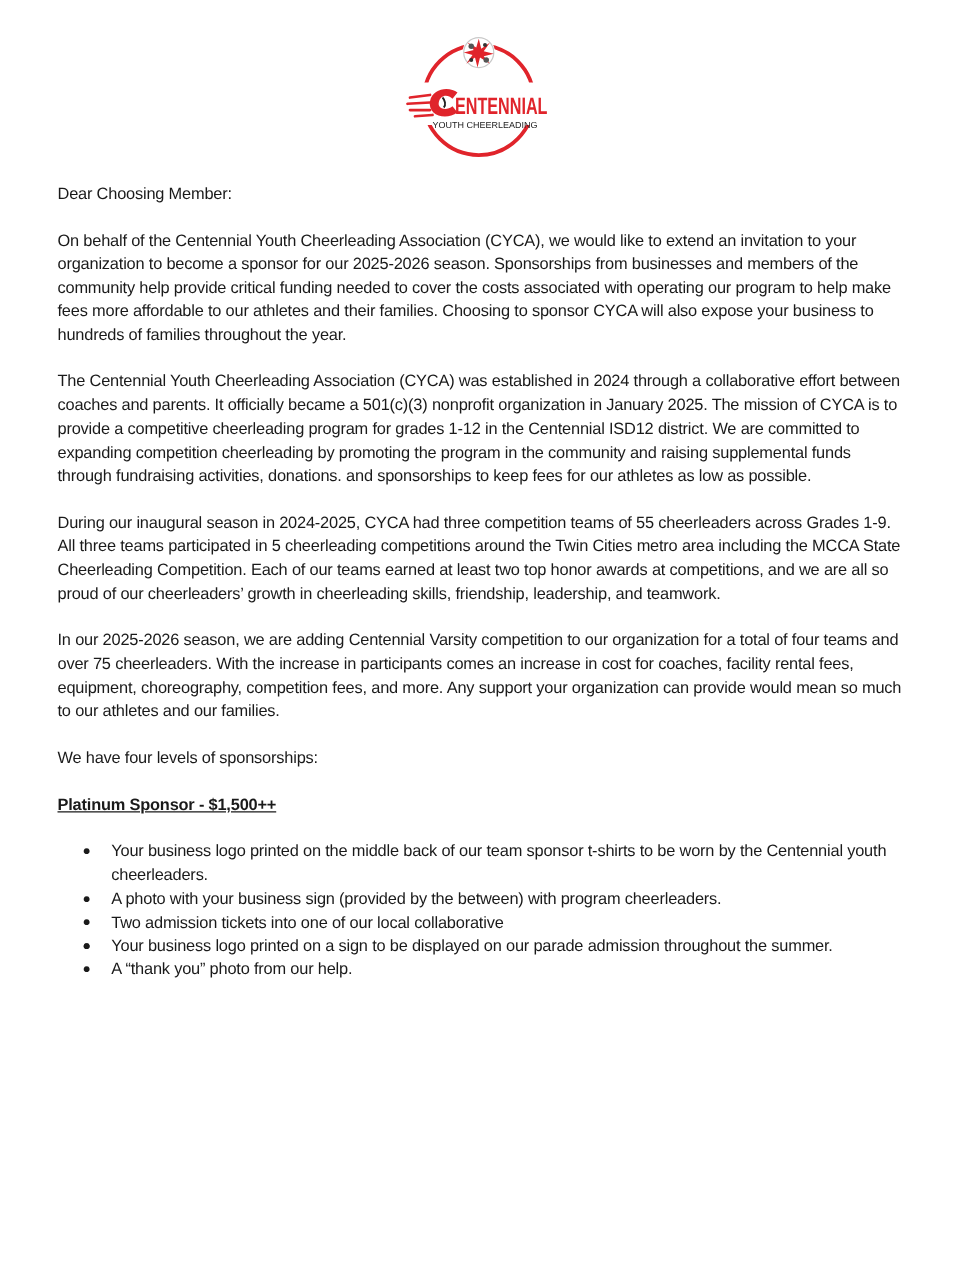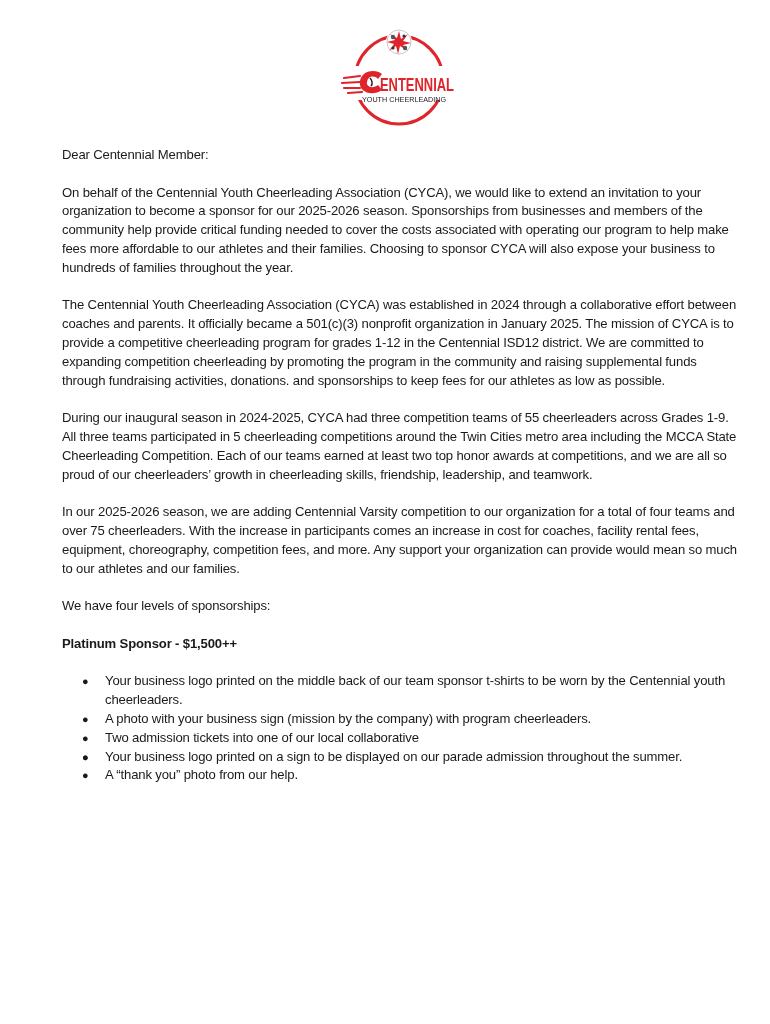--- a/index.html
+++ b/index.html
@@ -10,21 +10,21 @@
     body {
       width: 770px;
       height: 1024px;
       position: relative;
       overflow: hidden;
       font-family: "Liberation Sans", sans-serif;
       color: #1a1a1a;
     }
     .page {
       position: absolute;
-      left: 16px; top: 0;
+      left: 0; top: 0;
       width: 626px;
       height: 1024px;
     }
     .logo {
       position: absolute;
       left: 322px;
       top: 26px;
       width: 122px;
       height: 104px;
     }
@@ -37,20 +37,21 @@
       font-size: 13.1px;
       line-height: 18.8px;
       letter-spacing: -0.15px;
     }
     .content p {
       margin: 0 0 18.8px 0;
     }
     .salutation { margin-bottom: 18.8px; }
     .level-title {
       font-weight: bold;
+      text-decoration: underline;
       margin: 0;
     }
     .level-sub {
       font-style: italic;
       margin: 0;
     }
     ul.benefits {
       list-style: none;
       margin: 0;
       padding: 0 0 0 43px;
@@ -95,38 +96,38 @@
         <path d="M32 52 C34 54 35 58 33 60" stroke="#222" stroke-width="1.5" fill="none"></path>
       </g>
 
       <text x="42" y="65" font-family="Liberation Sans, sans-serif" font-weight="bold" font-size="19" fill="#e0242b" textLength="74" lengthAdjust="spacingAndGlyphs">ENTENNIAL</text>
 
       <text x="24" y="76" font-family="Liberation Sans, sans-serif" font-size="7" fill="#222222" textLength="84" lengthAdjust="spacingAndGlyphs">YOUTH CHEERLEADING</text>
     </svg>
   </div>
 
   <div class="content">
-    <p class="salutation">Dear Centennial Member:</p>
+    <p class="salutation">Dear Choosing Member:</p>
 
     <p>On behalf of the Centennial Youth Cheerleading Association (CYCA), we would like to extend an invitation to your organization to become a sponsor for our 2025-2026 season. Sponsorships from businesses and members of the community help provide critical funding needed to cover the costs associated with operating our program to help make fees more affordable to our athletes and their families. Choosing to sponsor CYCA will also expose your business to hundreds of families throughout the year.</p>
     <p>The Centennial Youth Cheerleading Association (CYCA) was established in 2024 through a collaborative effort between coaches and parents. It officially became a 501(c)(3) nonprofit organization in January 2025. The mission of CYCA is to provide a competitive cheerleading program for grades 1-12 in the Centennial ISD12 district. We are committed to expanding competition cheerleading by promoting the program in the community and raising supplemental funds through fundraising activities, donations. and sponsorships to keep fees for our athletes as low as possible.</p>
     <p>During our inaugural season in 2024-2025, CYCA had three competition teams of 55 cheerleaders across Grades 1-9. All three teams participated in 5 cheerleading competitions around the Twin Cities metro area including the MCCA State Cheerleading Competition. Each of our teams earned at least two top honor awards at competitions, and we are all so proud of our cheerleaders’ growth in cheerleading skills, friendship, leadership, and teamwork.</p>
     <p>In our 2025-2026 season, we are adding Centennial Varsity competition to our organization for a total of four teams and over 75 cheerleaders. With the increase in participants comes an increase in cost for coaches, facility rental fees, equipment, choreography, competition fees, and more. Any support your organization can provide would mean so much to our athletes and our families.</p>
     <p>We have four levels of sponsorships:</p>
 
     <div class="level">
       <p class="level-title">Platinum Sponsor - $1,500++</p>
       <ul class="benefits">
         <li>
           <span class="bullet">●</span>
           <span>Your business logo printed on the middle back of our team sponsor t-shirts to be worn by the Centennial youth cheerleaders.</span>
         </li>
         <li>
           <span class="bullet">●</span>
-          <span>A photo with your business sign (mission by the company) with program cheerleaders.</span>
+          <span>A photo with your business sign (provided by the between) with program cheerleaders.</span>
         </li>
         <li>
           <span class="bullet">●</span>
           <span>Two admission tickets into one of our local collaborative</span>
         </li>
         <li>
           <span class="bullet">●</span>
         </li>
         <li>
           <span class="bullet">●</span>

